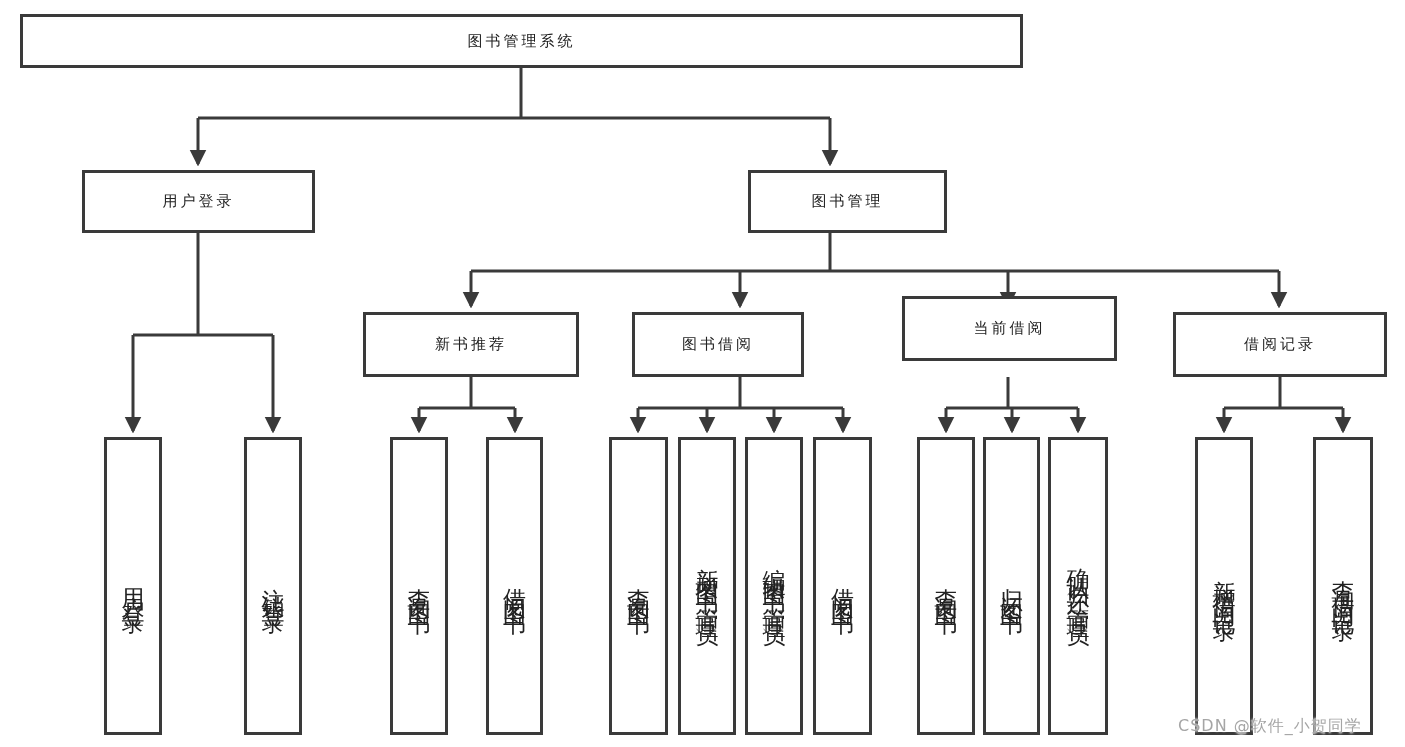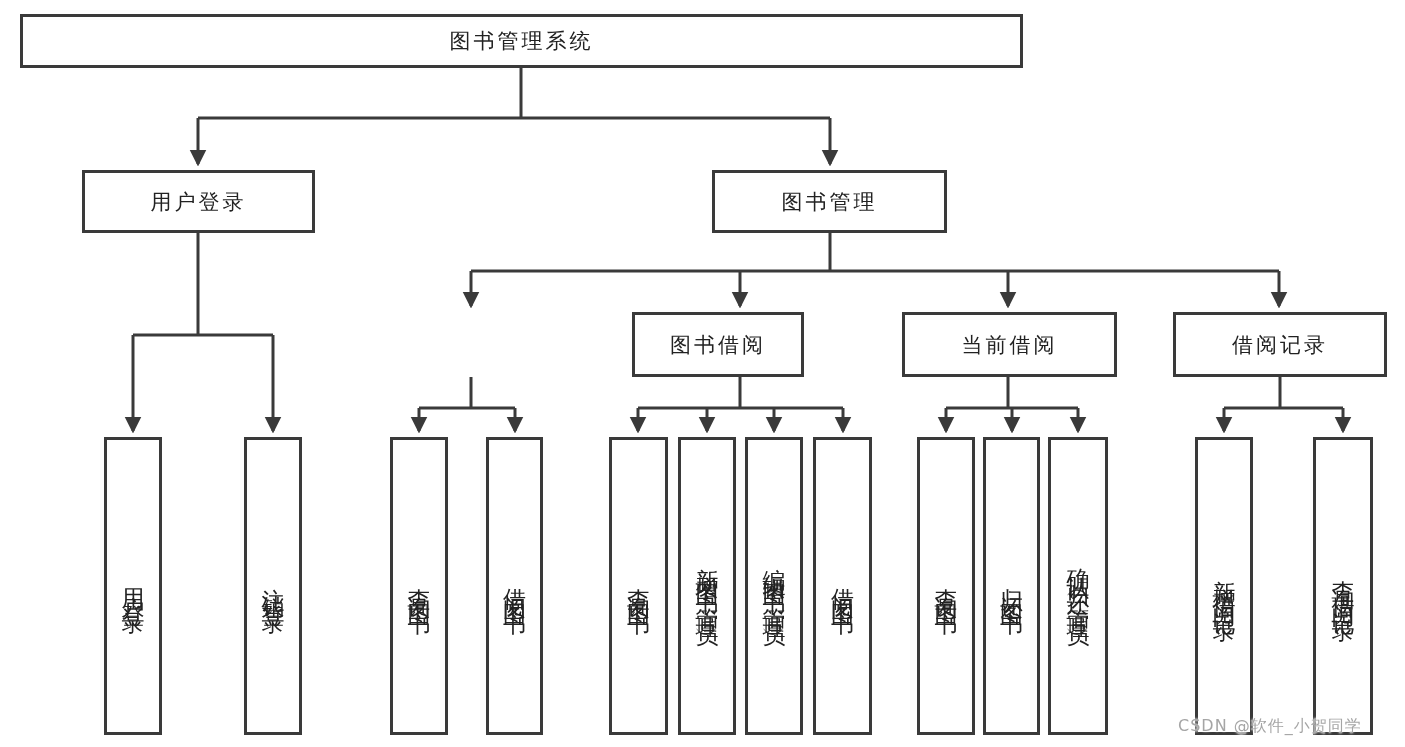--- a/index.html
+++ b/index.html
@@ -22,21 +22,21 @@
     background: #ffffff;
     border: 3px solid #3a3a3a;
     box-sizing: border-box;
     display: flex;
     align-items: center;
     justify-content: center;
     color: #222222;
     z-index: 2;
   }
   .h-box {
-    font-size: 21px;
+    font-size: 15px;
     letter-spacing: 3px;
     white-space: nowrap;
   }
   .v-box span {
     writing-mode: vertical-rl;
     text-orientation: mixed;
     font-size: 23px;
     letter-spacing: 8px;
     line-height: 1;
     color: #222222;
@@ -97,24 +97,25 @@
 
       <path d="M1280,377 V408 M1224,408 H1343"></path>
       <line x1="1224" y1="408" x2="1224" y2="431" marker-end="url(#arrow)"></line>
       <line x1="1343" y1="408" x2="1343" y2="431" marker-end="url(#arrow)"></line>
     </g>
   </svg>
 
   <div class="box h-box" style="left:20px;top:14px;width:1003px;height:54px">图书管理系统</div>
 
   <div class="box h-box" style="left:82px;top:170px;width:233px;height:63px">用户登录</div>
-  <div class="box h-box" style="left:712px;top:170px;width:235px;height:63px">图书管理</div>
+  <div class="box h-box" style="left:748px;top:170px;width:199px;height:63px">图书管理</div>
 
+  <div class="box h-box" style="left:363px;top:312px;width:216px;height:65px">新书推荐</div>
   <div class="box h-box" style="left:632px;top:312px;width:172px;height:65px">图书借阅</div>
-  <div class="box h-box" style="left:902px;top:312px;width:215px;height:65px">当前借阅</div>
+  <div class="box h-box" style="left:902px;top:296px;width:215px;height:65px">当前借阅</div>
   <div class="box h-box" style="left:1173px;top:312px;width:214px;height:65px">借阅记录</div>
 
   <div class="box v-box" style="left:104px;top:437px;width:58px;height:298px">
     <span>用户登录</span>
   </div>
   <div class="box v-box" style="left:244px;top:437px;width:58px;height:298px">
     <span>注销登录</span>
   </div>
 
   <div class="box v-box" style="left:390px;top:437px;width:58px;height:298px">

